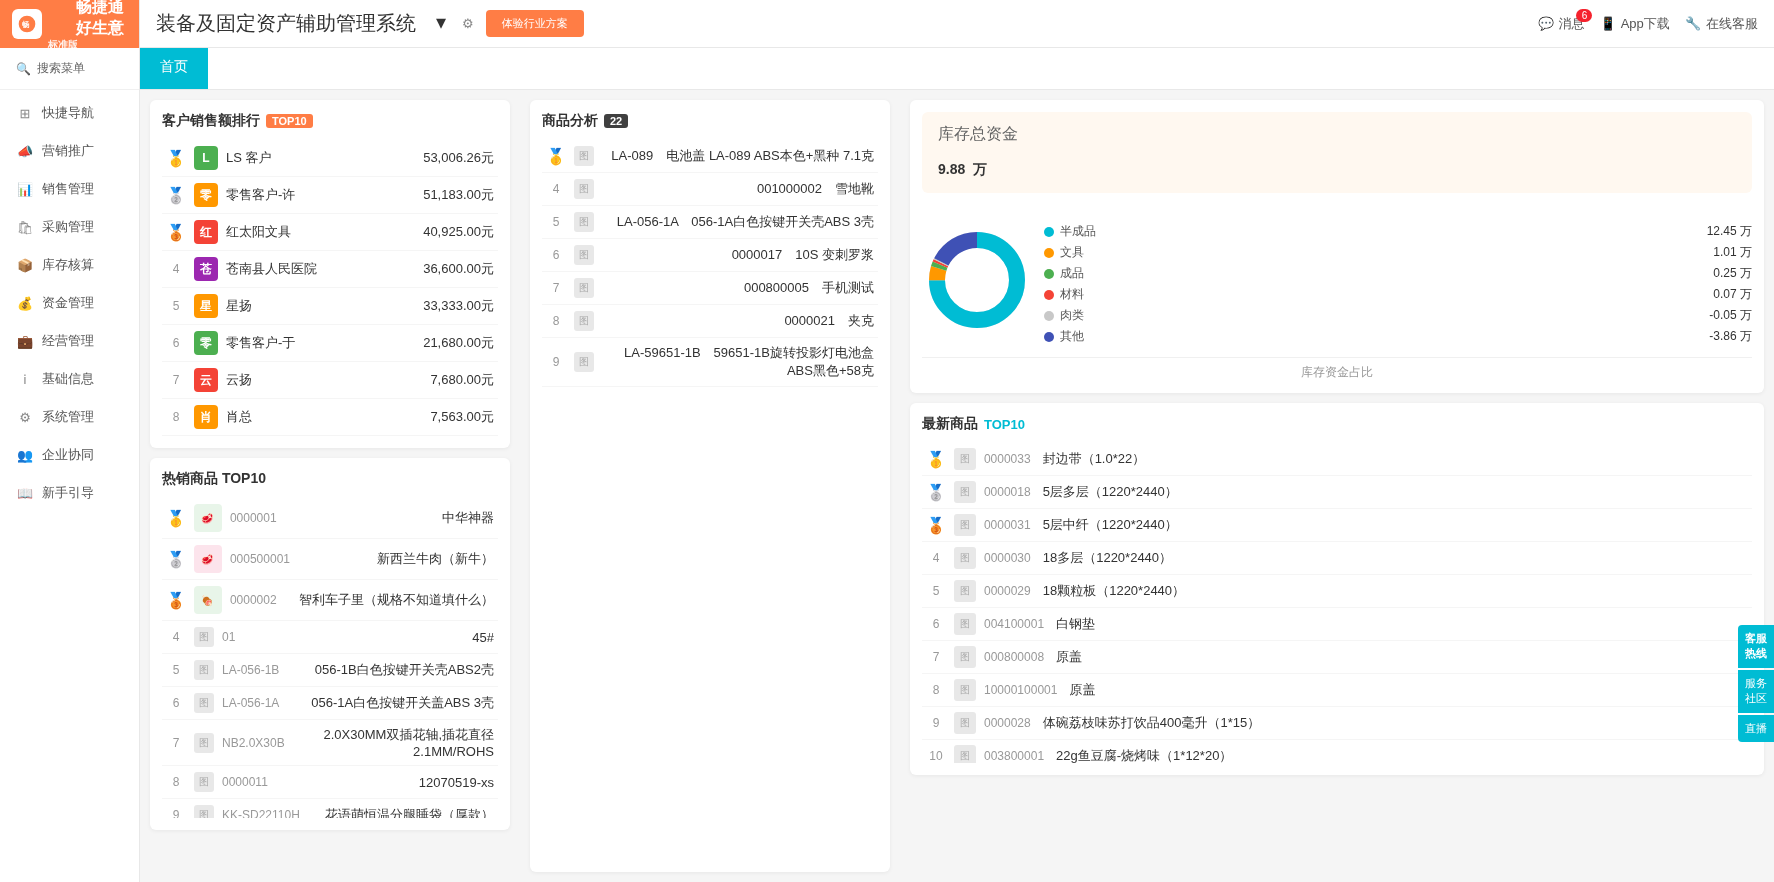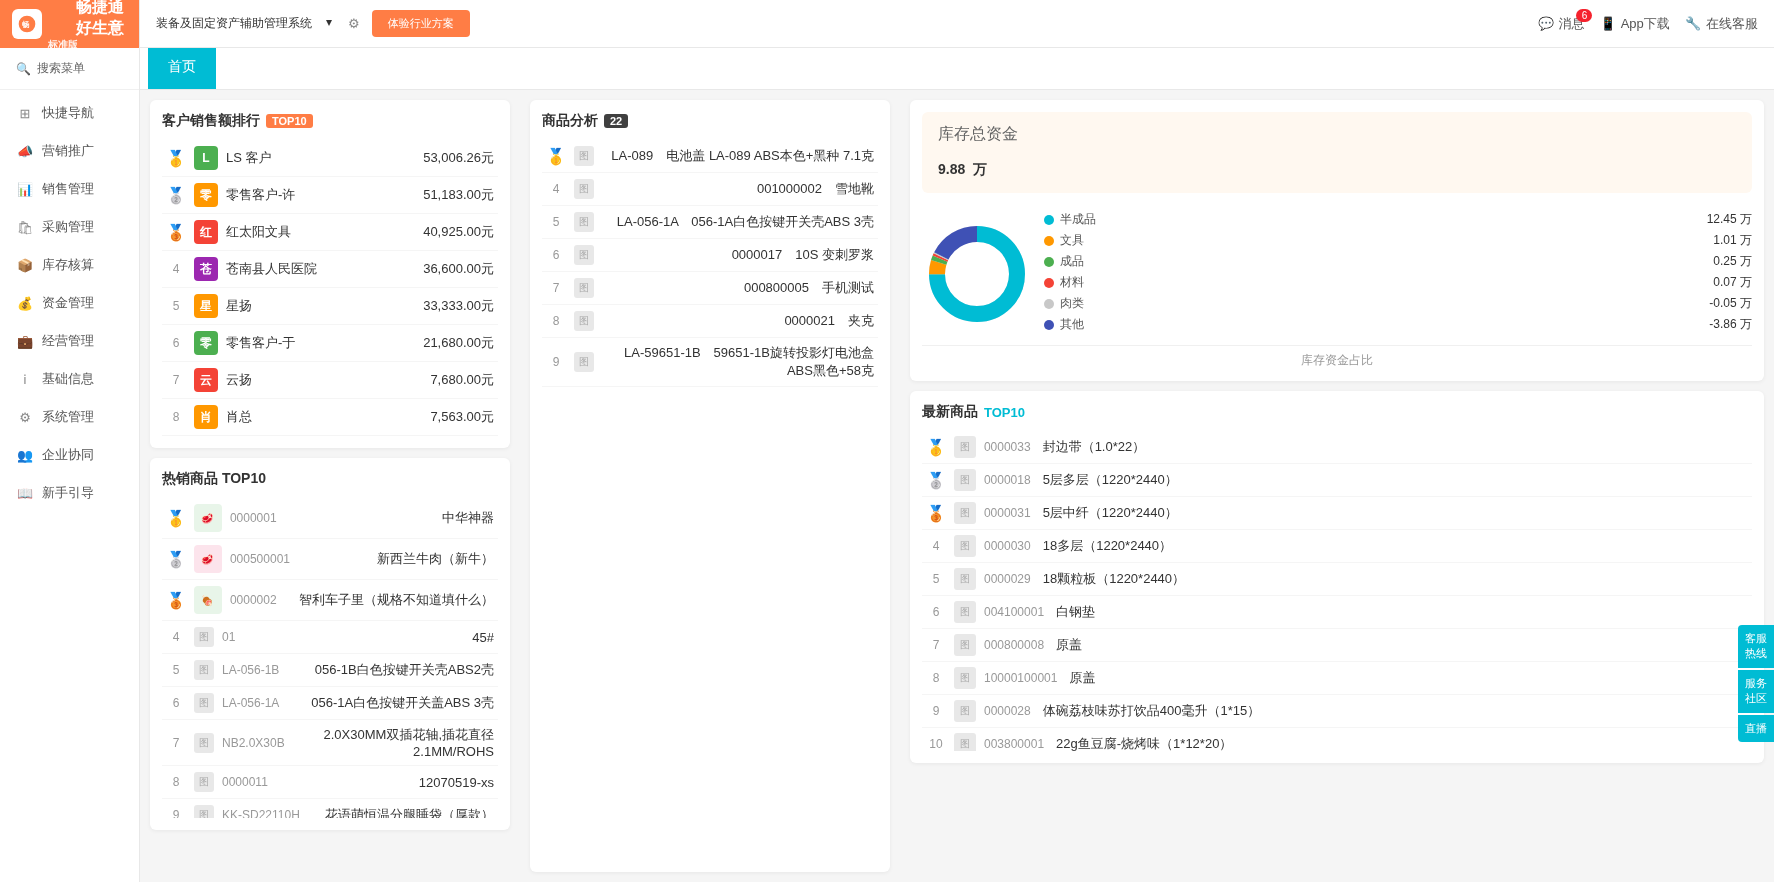--- a/index.html
+++ b/index.html
@@ -83,23 +83,23 @@
       border-bottom: 1px solid #e8e8e8;
       display: flex;
       align-items: center;
       padding: 0 16px;
       gap: 12px;
       flex-shrink: 0;
     }
     .system-title {
       display: flex;
       align-items: flex-start;
-      gap: 14px;
+      gap: 20px;
       color: #333;
-      font-size: 12px;
+      font-size: 20px;
       cursor: pointer;
     }
     .settings-icon { color: #888; cursor: pointer; margin-left: 4px; }
     .trial-btn {
       background: #ff7d45;
       color: #fff;
       border: none;
       padding: 6px 16px;
       border-radius: 4px;
       cursor: pointer;
@@ -144,21 +144,20 @@
       padding: 10px 20px;
       cursor: pointer;
       color: #666;
       font-size: 14px;
       border-bottom: 3px solid transparent;
     }
     .tab-item.active {
       color: #fff;
       background: #00bcd4;
       border-bottom-color: #00bcd4;
-      margin-left: 8px;
     }
 
     
     .content-area {
       flex: 1;
       overflow-y: auto;
       display: flex;
       gap: 0;
       background: #f5f5f5;
     }
@@ -292,21 +291,21 @@
       display: flex;
       align-items: center;
       gap: 12px;
       padding: 8px 0;
     }
     .donut-chart {
       width: 110px;
       height: 110px;
       flex-shrink: 0;
     }
-    .donut-legend { flex: 1; }
+    .donut-legend { flex: 1; margin-top: 12px; }
     .legend-item {
       display: flex;
       align-items: center;
       gap: 6px;
       margin-bottom: 4px;
       font-size: 12px;
       color: #555;
     }
     .legend-dot {
       width: 10px;
@@ -364,21 +363,21 @@
     .float-btn {
       background: #00bcd4;
       color: #fff;
       width: 36px;
       padding: 6px 4px;
       text-align: center;
       font-size: 11px;
       cursor: pointer;
       line-height: 1.4;
     }
-    .float-btn:first-child { border-radius: 4px 0 0 0; }
+    .float-btn:first-child { border-radius: 4px 0 0 0; font-weight: bold; }
     .float-btn:last-child { border-radius: 0 0 0 4px; }
 
     .scrollable-list { max-height: 320px; overflow-y: auto; }
     .scrollable-list::-webkit-scrollbar { width: 4px; }
     .scrollable-list::-webkit-scrollbar-thumb { background: #ddd; border-radius: 2px; }
   </style>
 </head>
 <body>
 
 <div class="sidebar">

